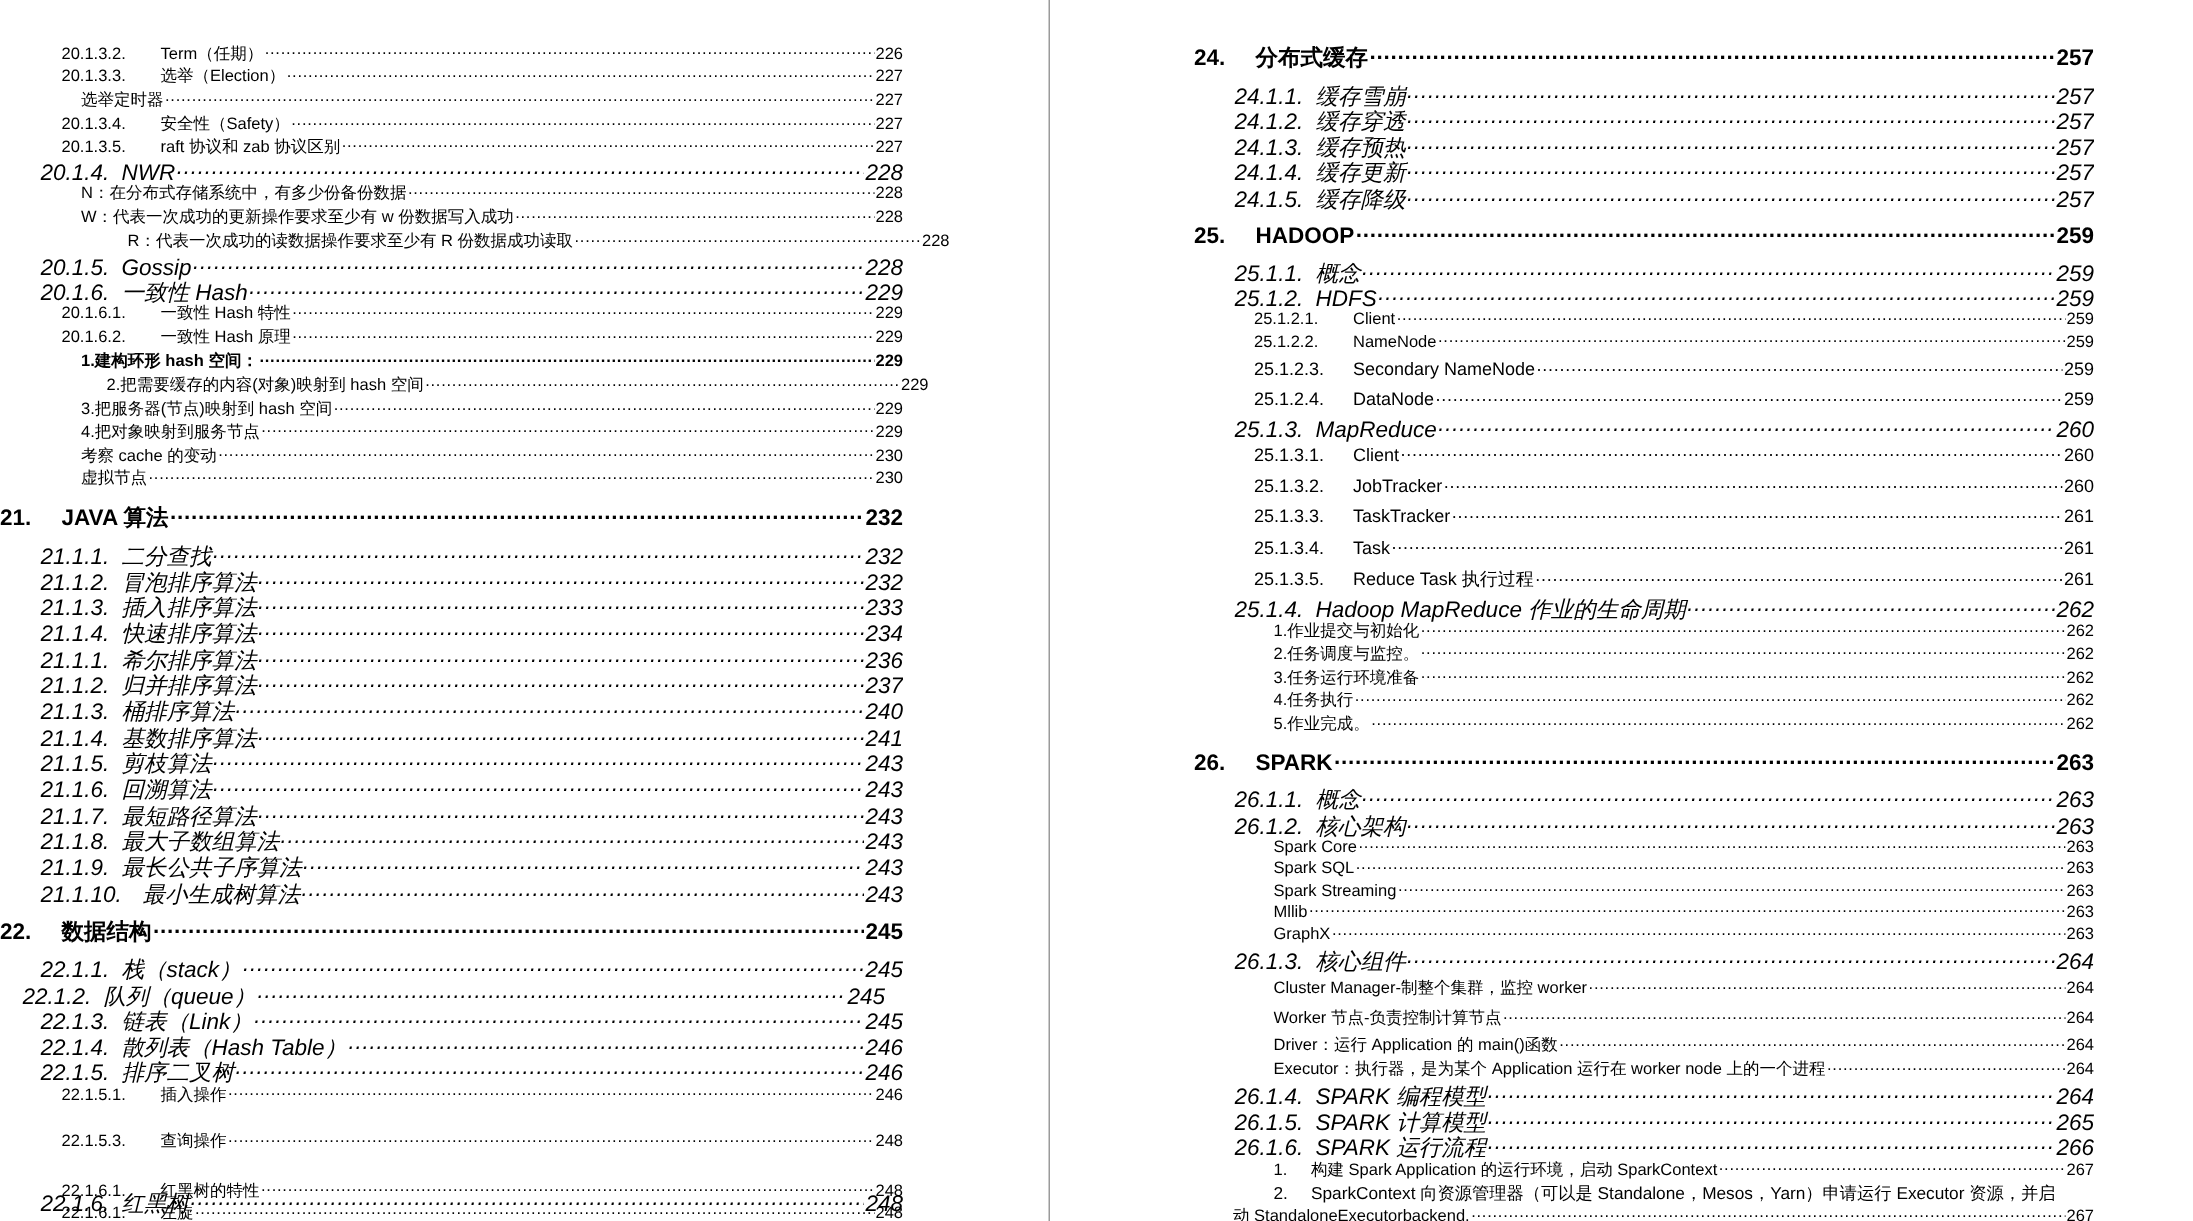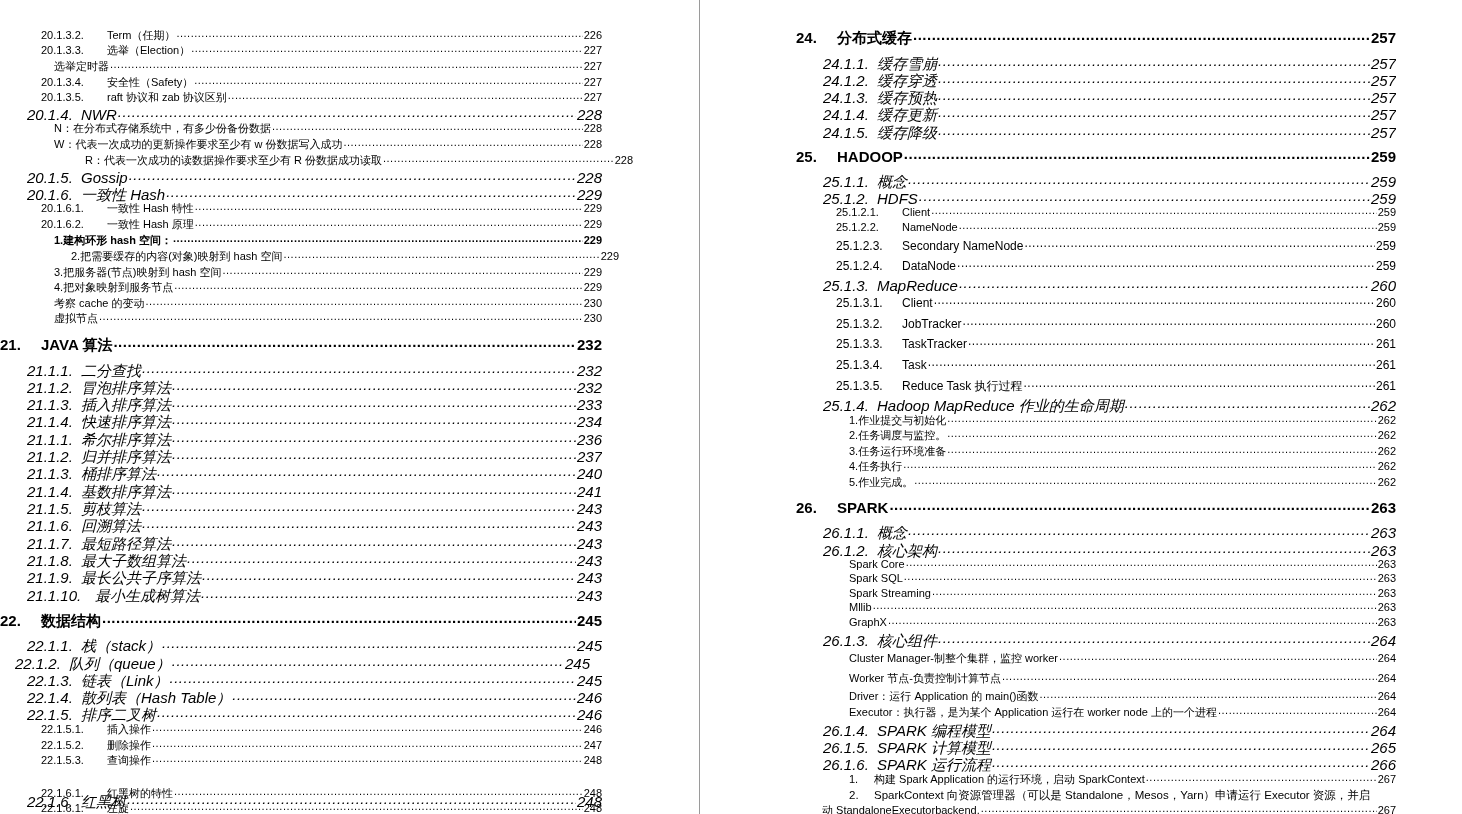--- a/index.html
+++ b/index.html
@@ -261,26 +261,20 @@
       <span class="title">排序二叉树</span>
       <span class="leader"></span>
       <span class="page-no">246</span>
     </div>
     <div class="row l4" style="left: 41px; top: 722px; width: 561px;">
       <span class="num">22.1.5.1.</span>
       <span class="title">插入操作</span>
       <span class="leader"></span>
       <span class="page-no">246</span>
     </div>
-    <div class="row l4" style="left: 41px; top: 738px; width: 561px;">
-      <span class="num">22.1.5.2.</span>
-      <span class="title">删除操作</span>
-      <span class="leader"></span>
-      <span class="page-no">247</span>
-    </div>
     <div class="row l4" style="left: 41px; top: 753px; width: 561px;">
       <span class="num">22.1.5.3.</span>
       <span class="title">查询操作</span>
       <span class="leader"></span>
       <span class="page-no">248</span>
     </div>
     <div class="row l3" style="left: 27px; top: 792px; width: 575px;">
       <span class="num">22.1.6.</span>
       <span class="title">红黑树</span>
       <span class="leader"></span>

